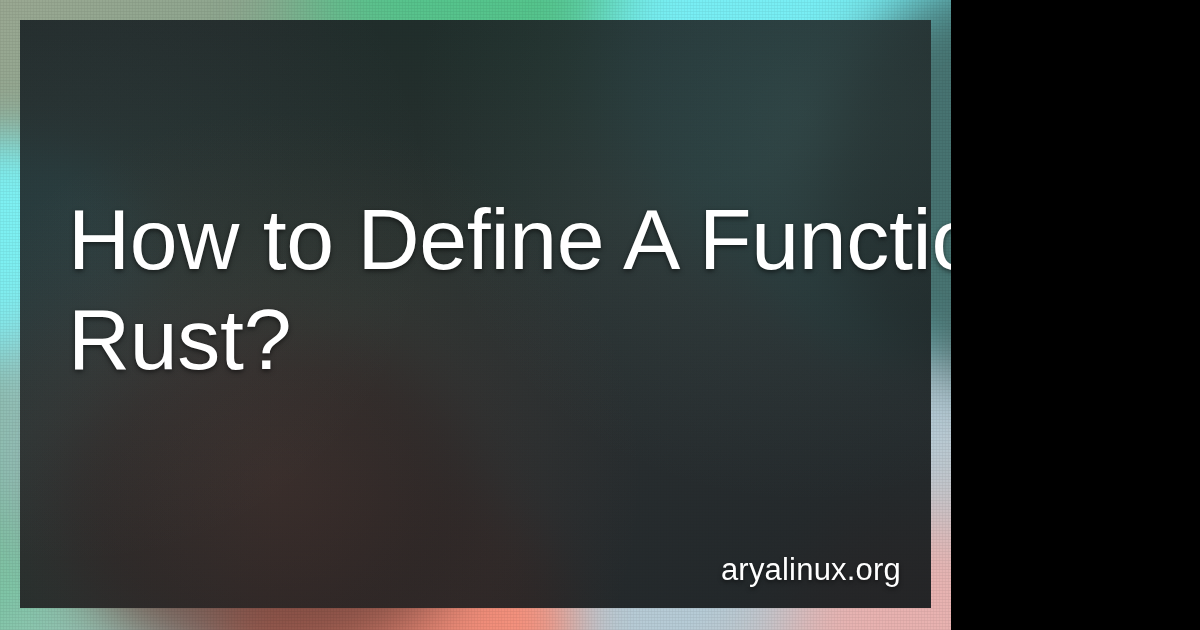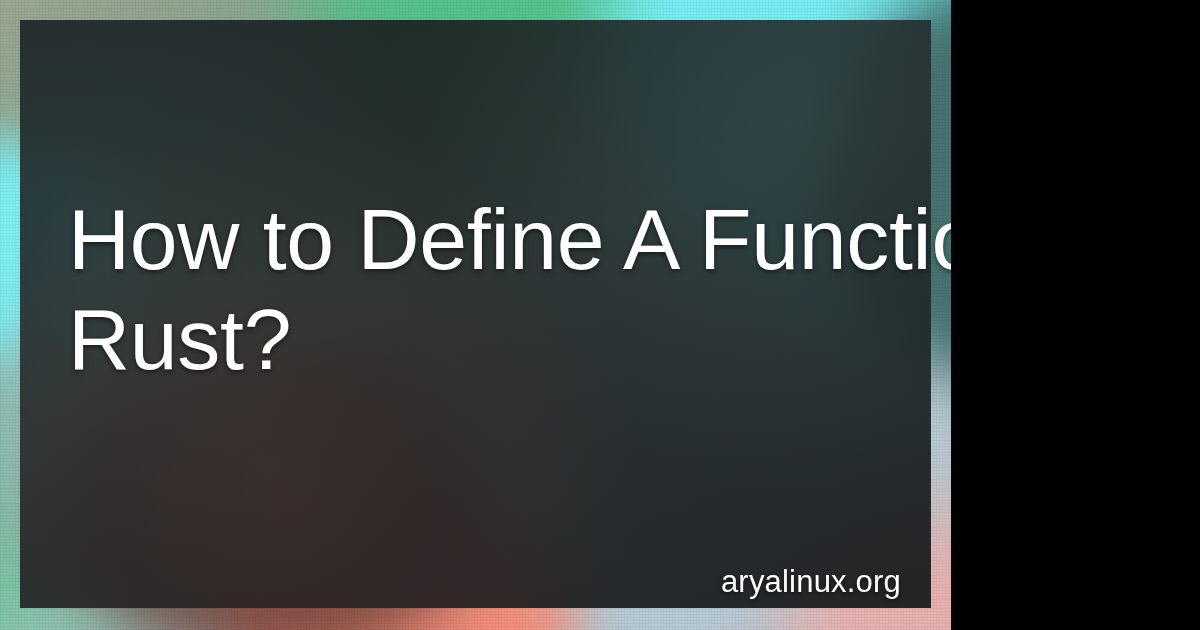--- a/index.html
+++ b/index.html
@@ -151,21 +151,21 @@
     color: #ffffff;
     font-size: 86px;
     font-weight: 400;
     line-height: 1.16;
     letter-spacing: -0.3px;
     text-shadow: 0 2px 5px rgba(0,0,0,.55);
   }
   .footer-url {
     position: absolute;
     right: 30px;
-    bottom: 8px;
+    bottom: 20px;
     color: #ffffff;
     font-size: 31px;
     font-weight: 400;
     letter-spacing: .2px;
     text-shadow: 0 2px 4px rgba(0,0,0,.55);
   }
 </style>
 </head>
 <body>
 

